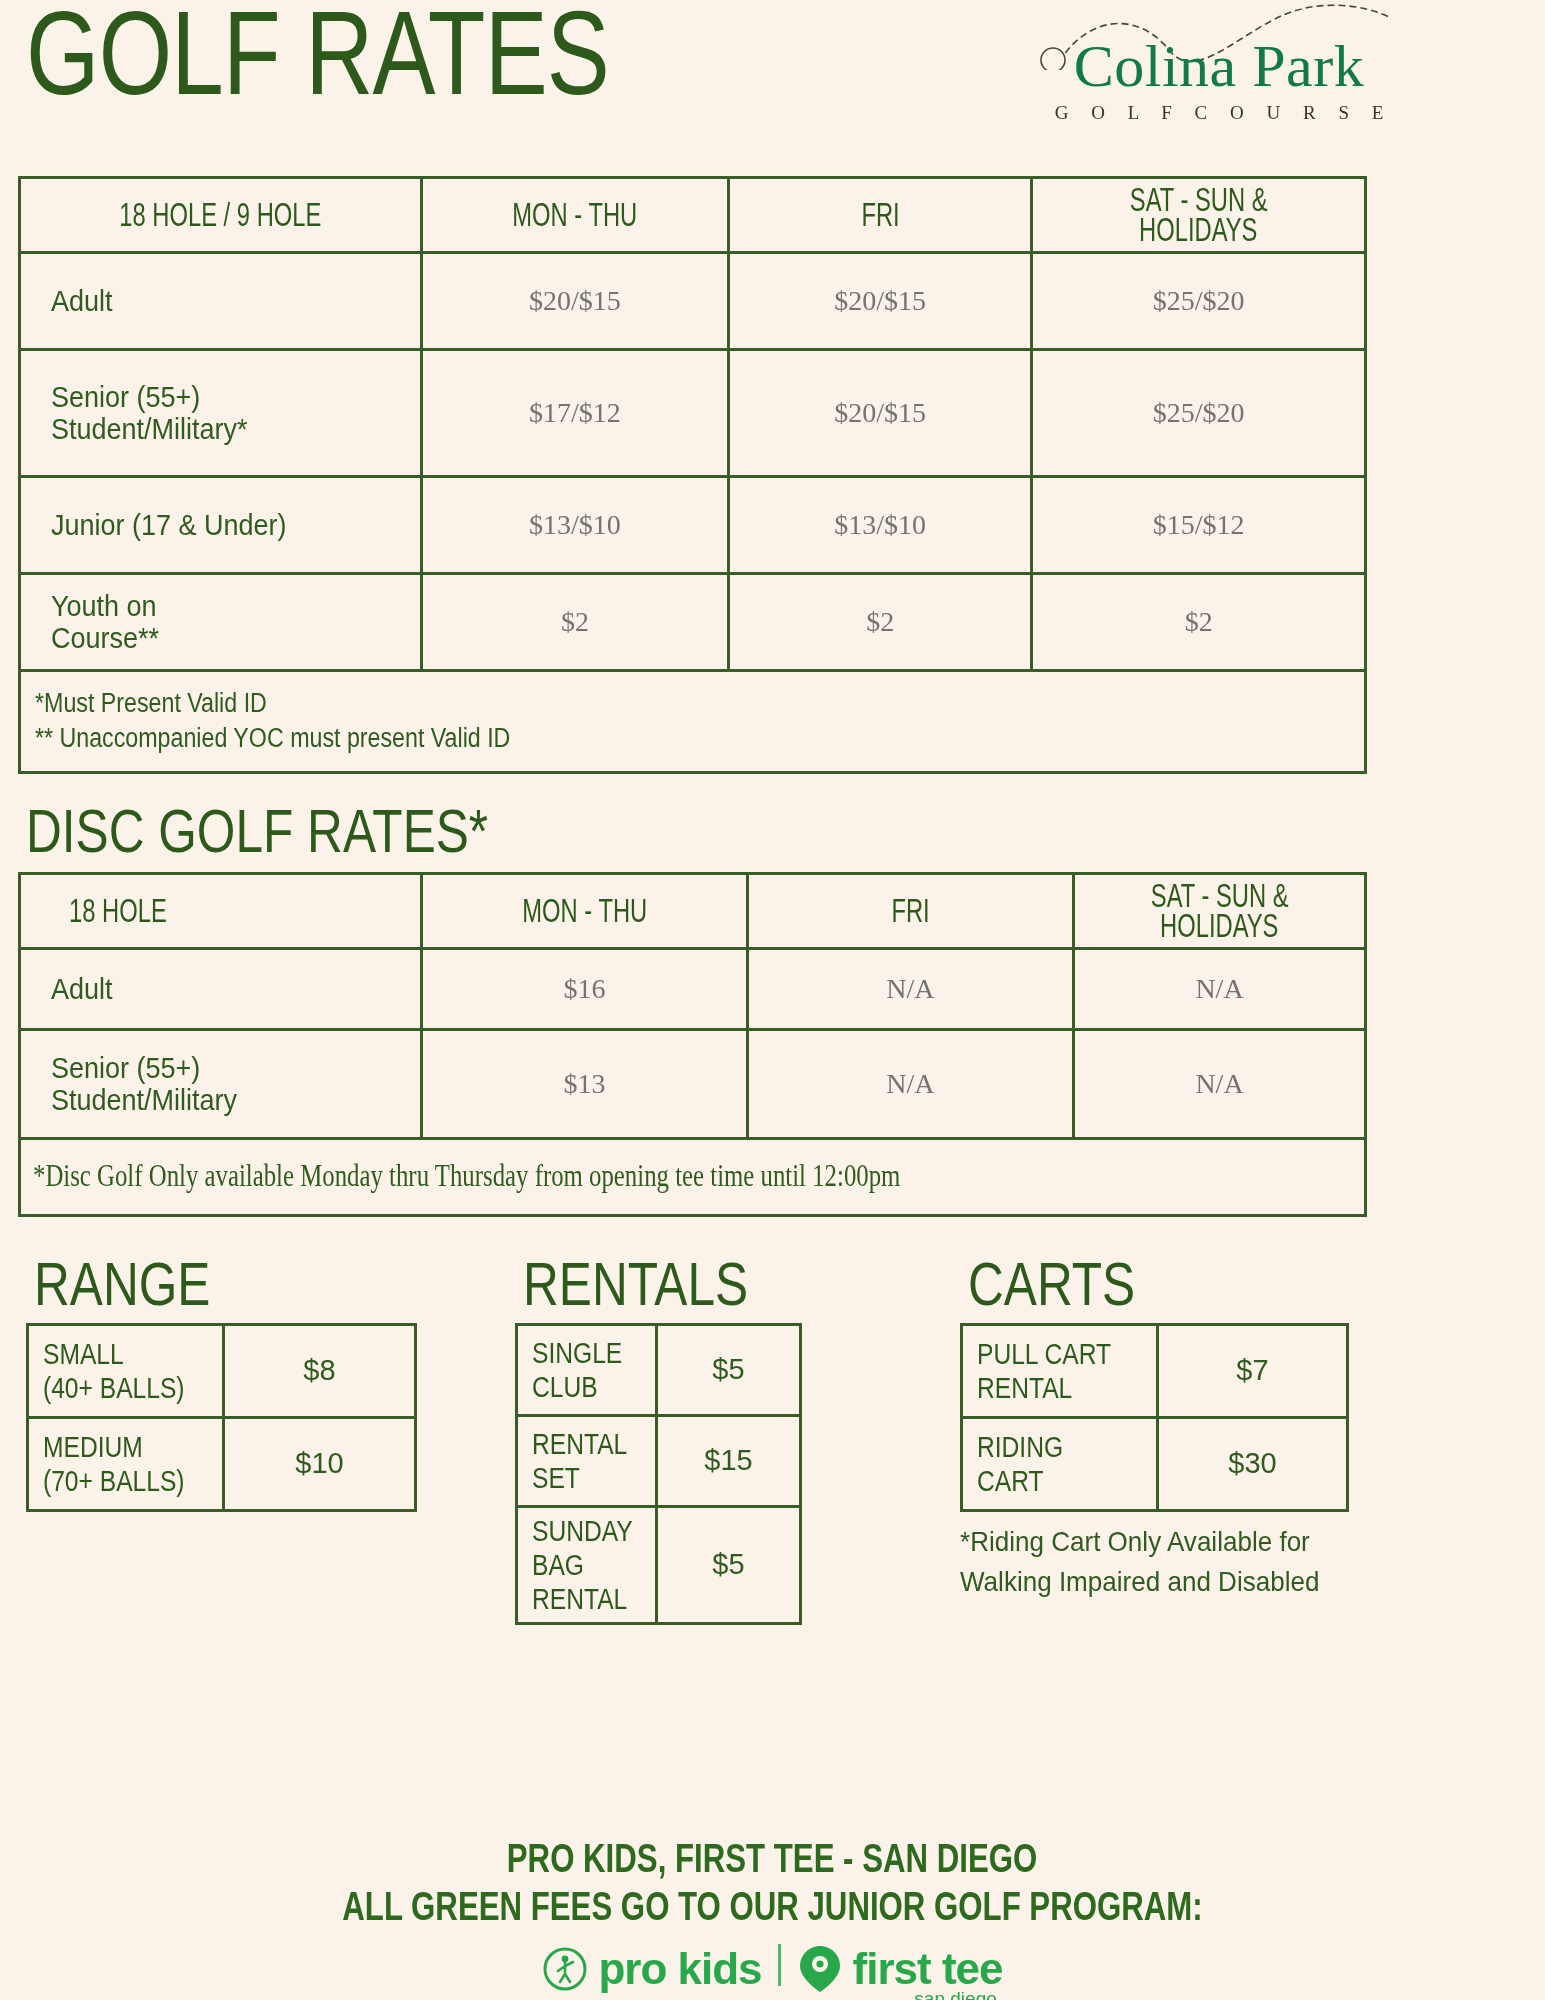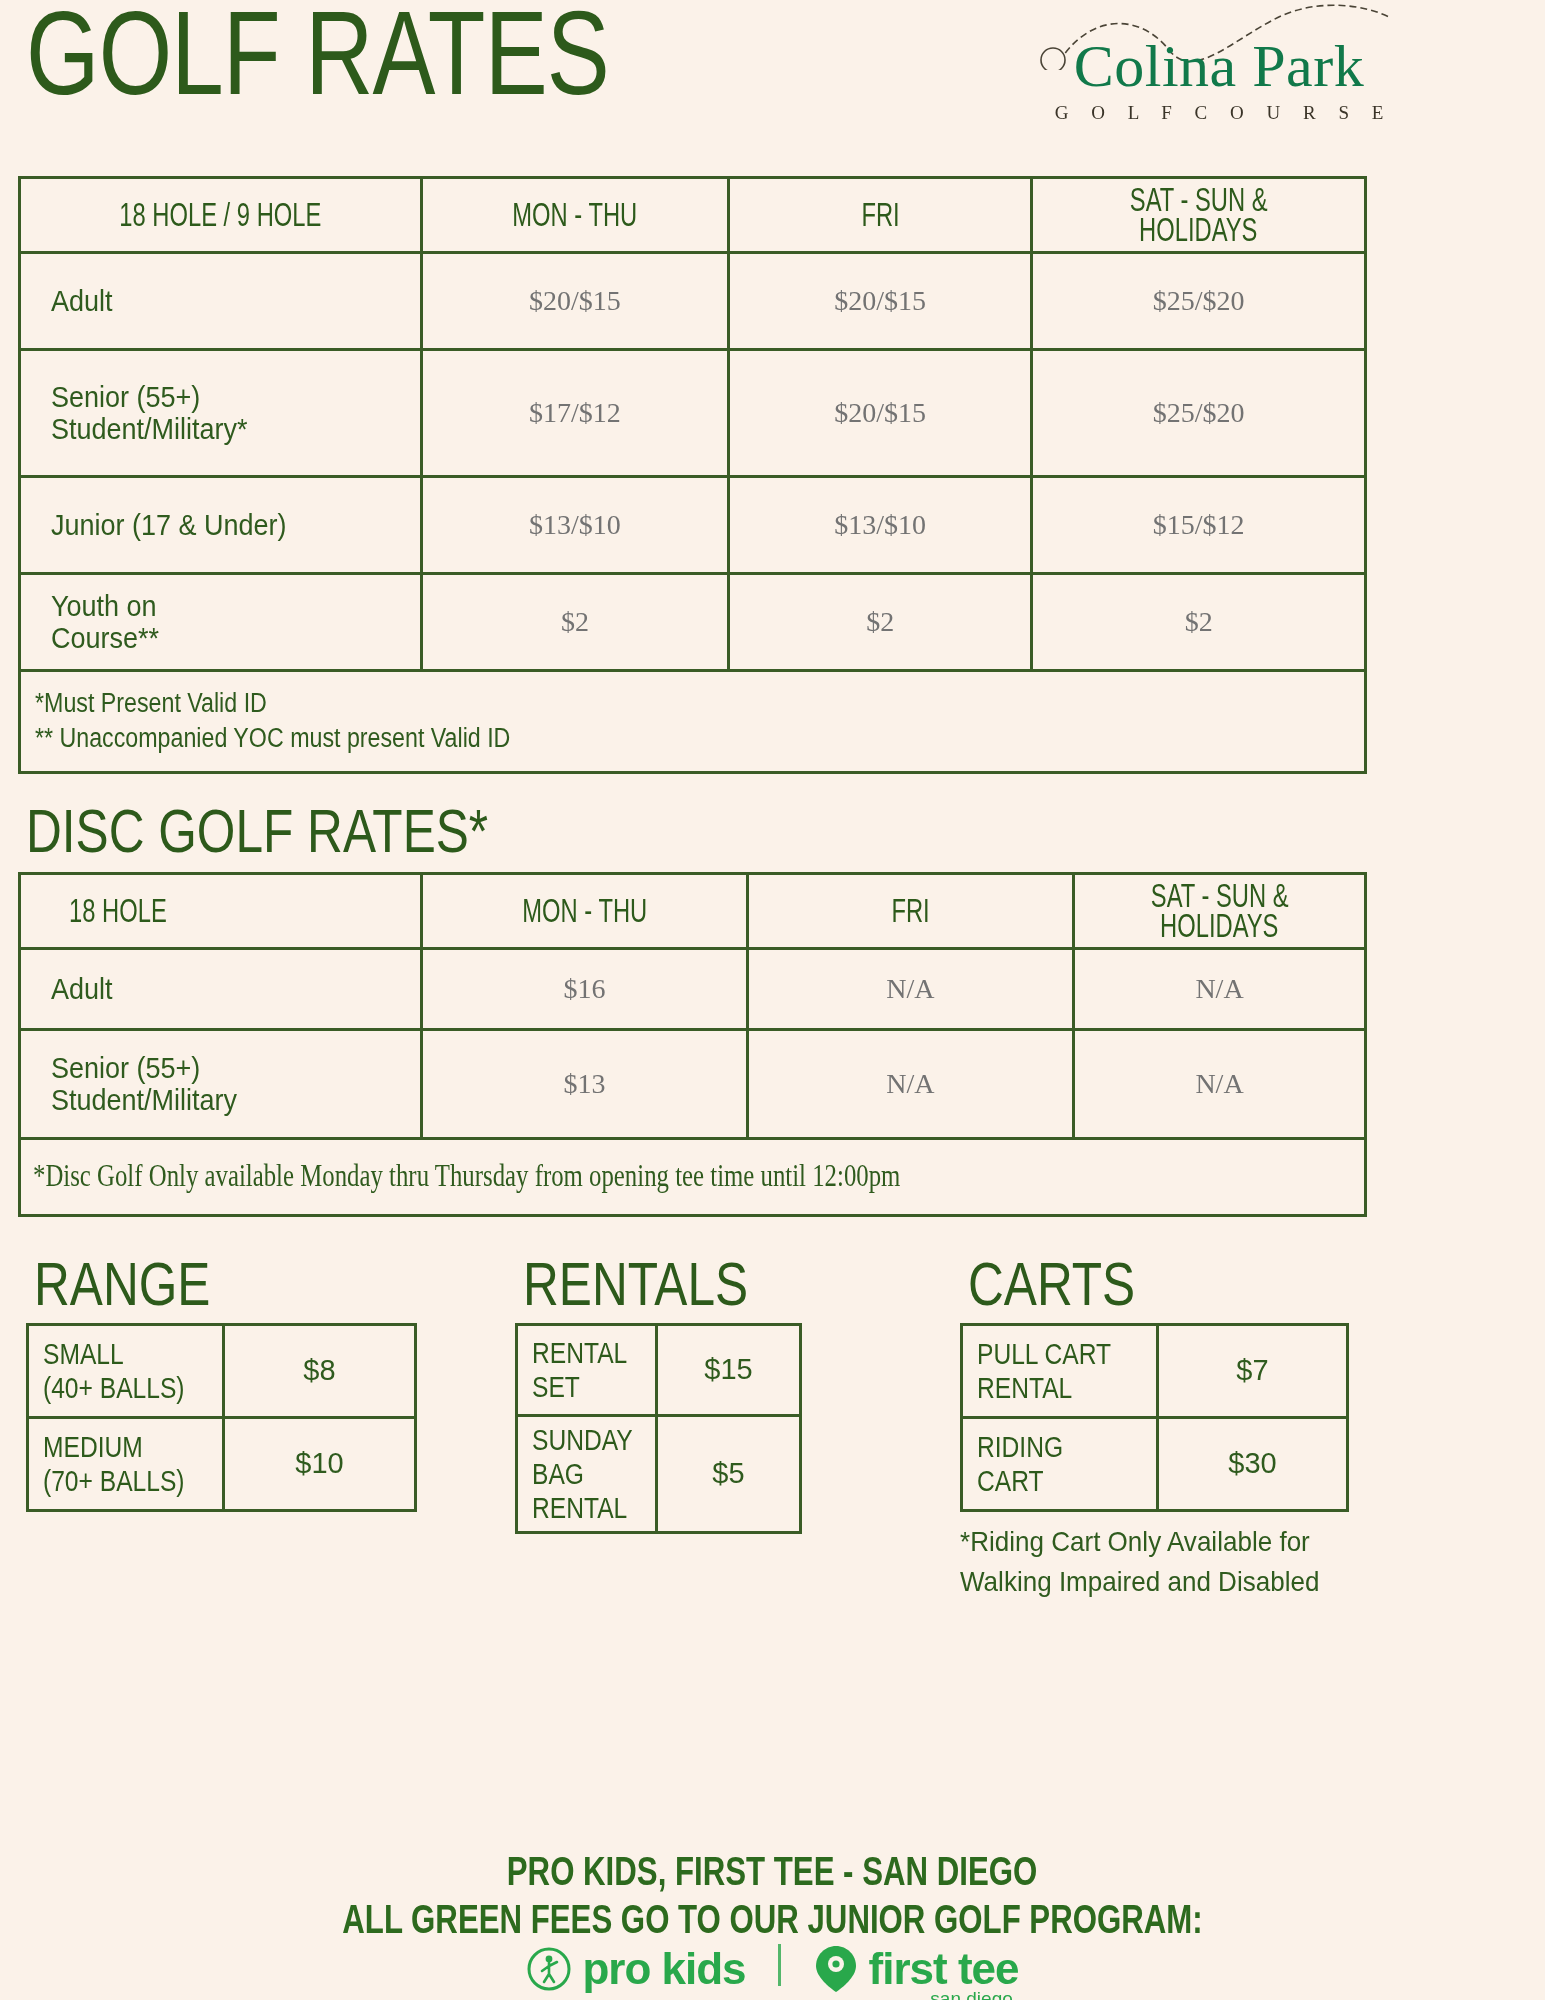--- a/index.html
+++ b/index.html
@@ -193,24 +193,24 @@
   }
   .foot-line {
     font-family: "Liberation Serif", serif;
     font-weight: bold;
     font-size: 40px;
     line-height: 1.16;
     color: #2D6A1E;
   }
   .foot-line .cond { transform: scaleX(0.78); }
   .logos {
-    margin-top: 1px;
+    margin-top: 14px;
     display: flex;
     justify-content: center;
-    gap: 32px;
+    gap: 16px;
     position: relative;
   }
   .pk {
     display: flex;
     align-items: center;
     gap: 10px;
   }
   .pk-text, .ft-text {
     font-family: "Liberation Sans", sans-serif;
     font-weight: bold;
@@ -413,20 +413,27 @@
     <div class="col-block" style="left:497px">
       <div class="sec-title">
         <span class="cond">RENTALS</span>
       </div>
       <table class="mini" style="margin-top:6px">
         <colgroup>
             <col style="width:140px">
             <col style="width:144px">
           </colgroup>
         <tbody>
+            <tr>
+          <td class="lbl" style="height:88px">
+            <span class="cond condL">SINGLE</span><br>
+            <span class="cond condL">CLUB</span>
+          </td>
+          <td class="amt">$5</td>
+        </tr>
         <tr>
           <td class="lbl" style="height:88px">
             <span class="cond condL">RENTAL</span><br>
             <span class="cond condL">SET</span>
           </td>
           <td class="amt">$15</td>
         </tr>
         <tr>
           <td class="lbl" style="height:114px">
             <span class="cond condL">SUNDAY</span><br>

